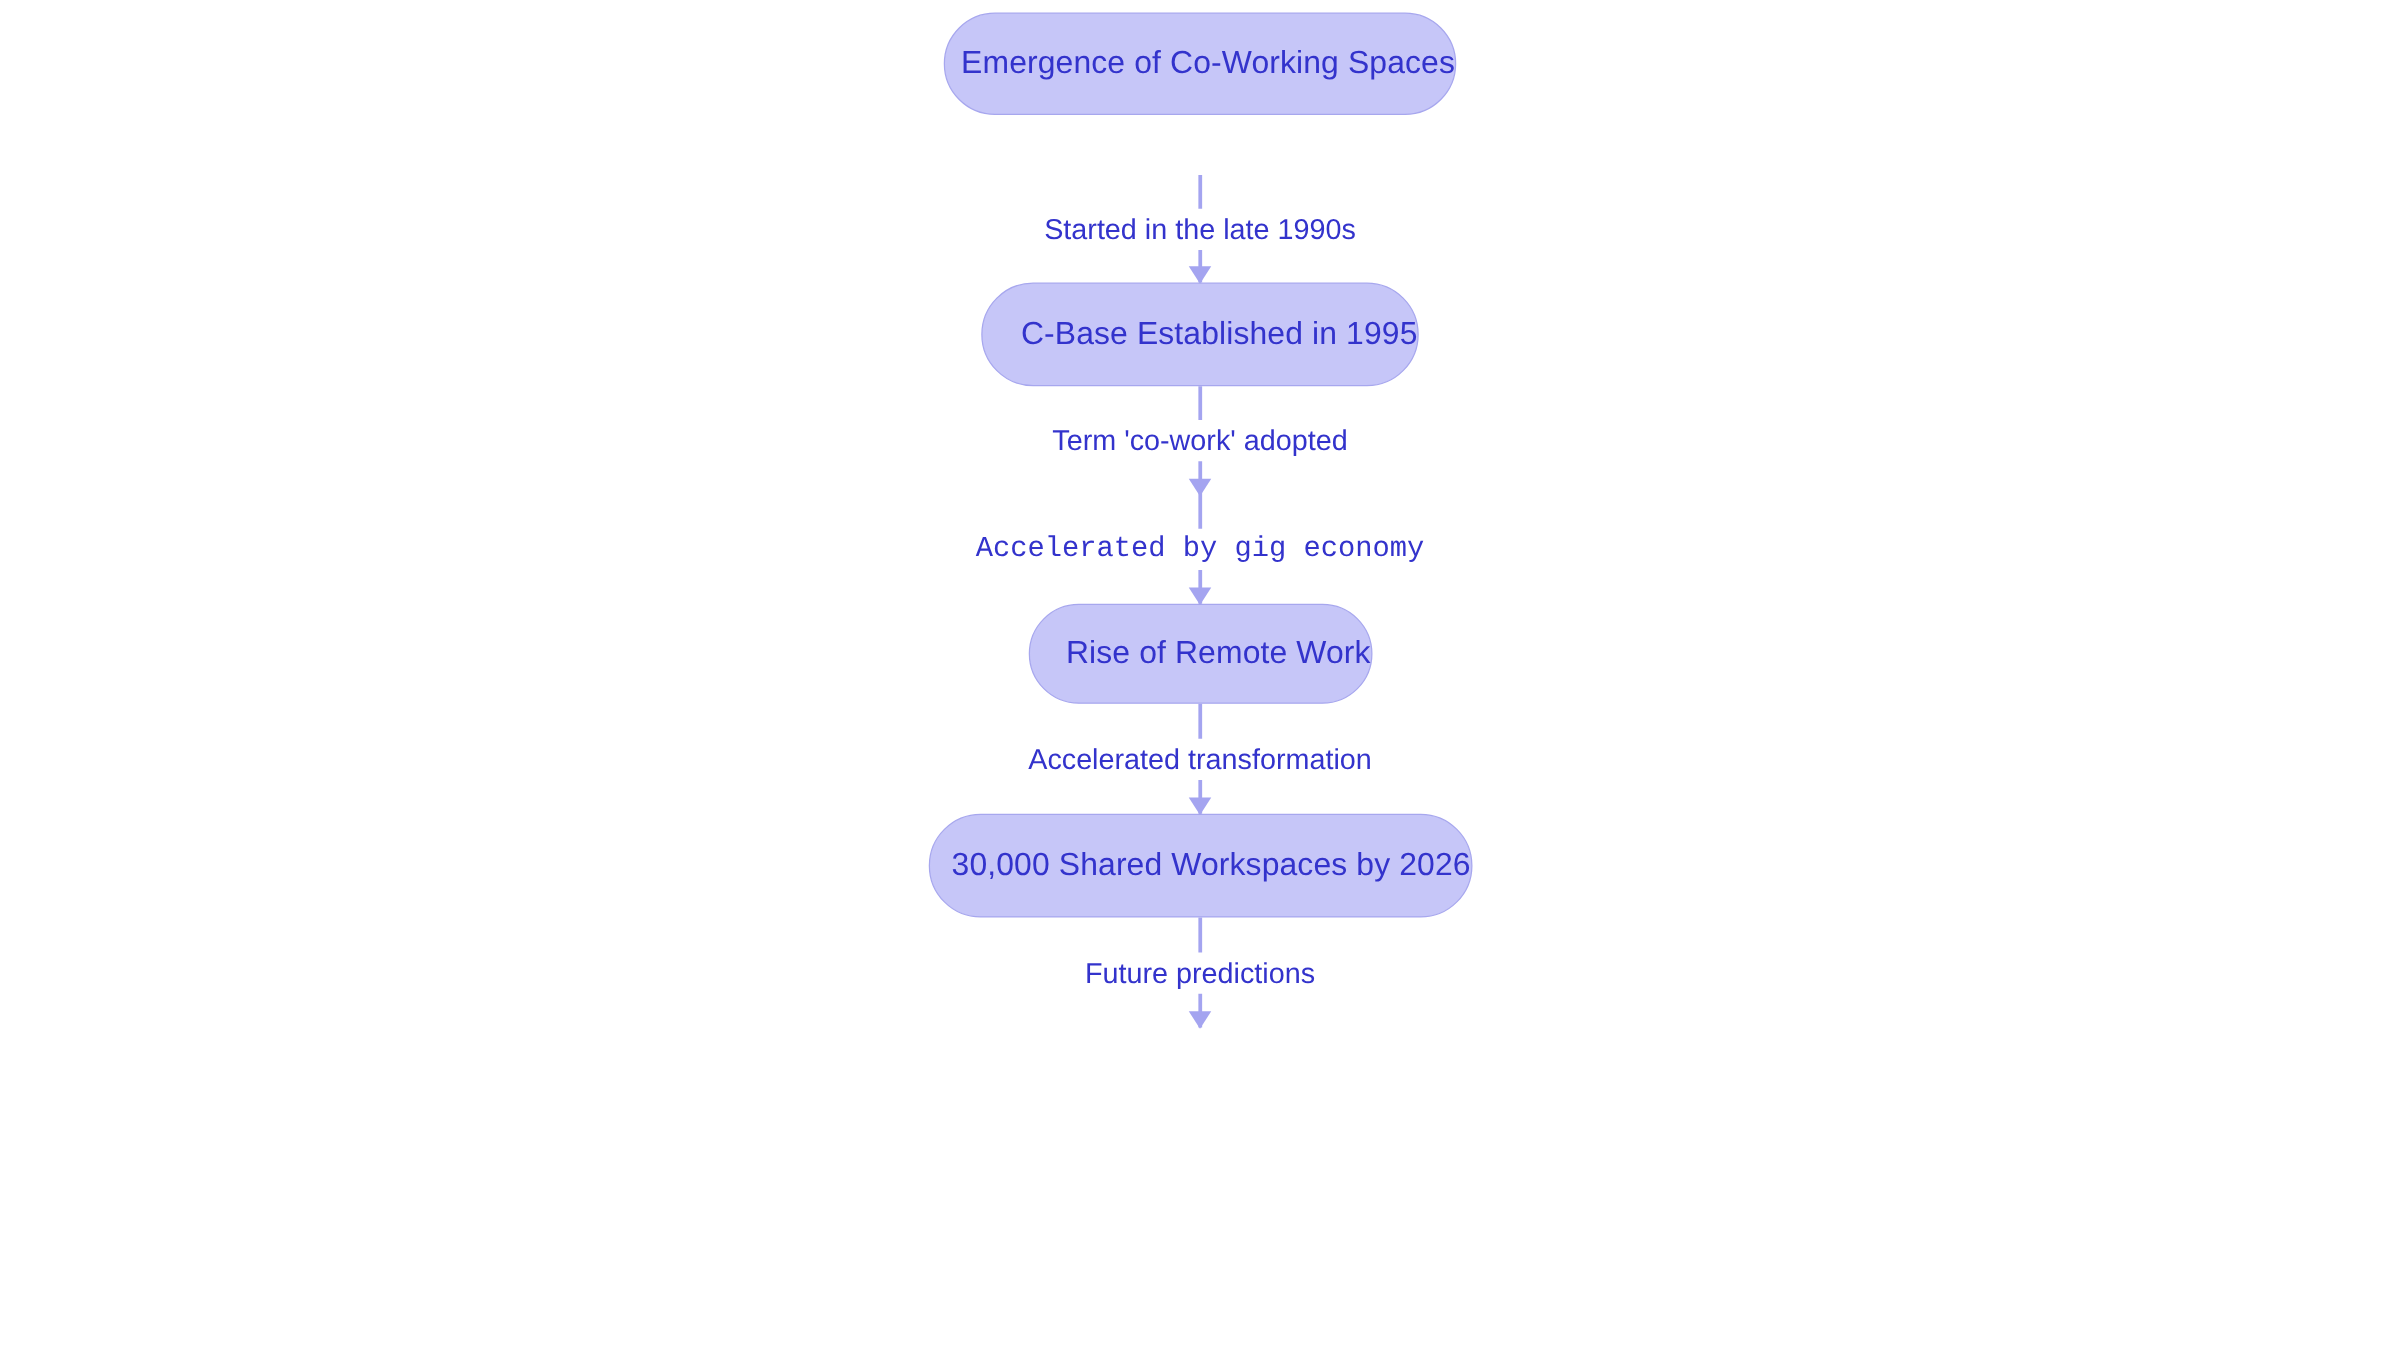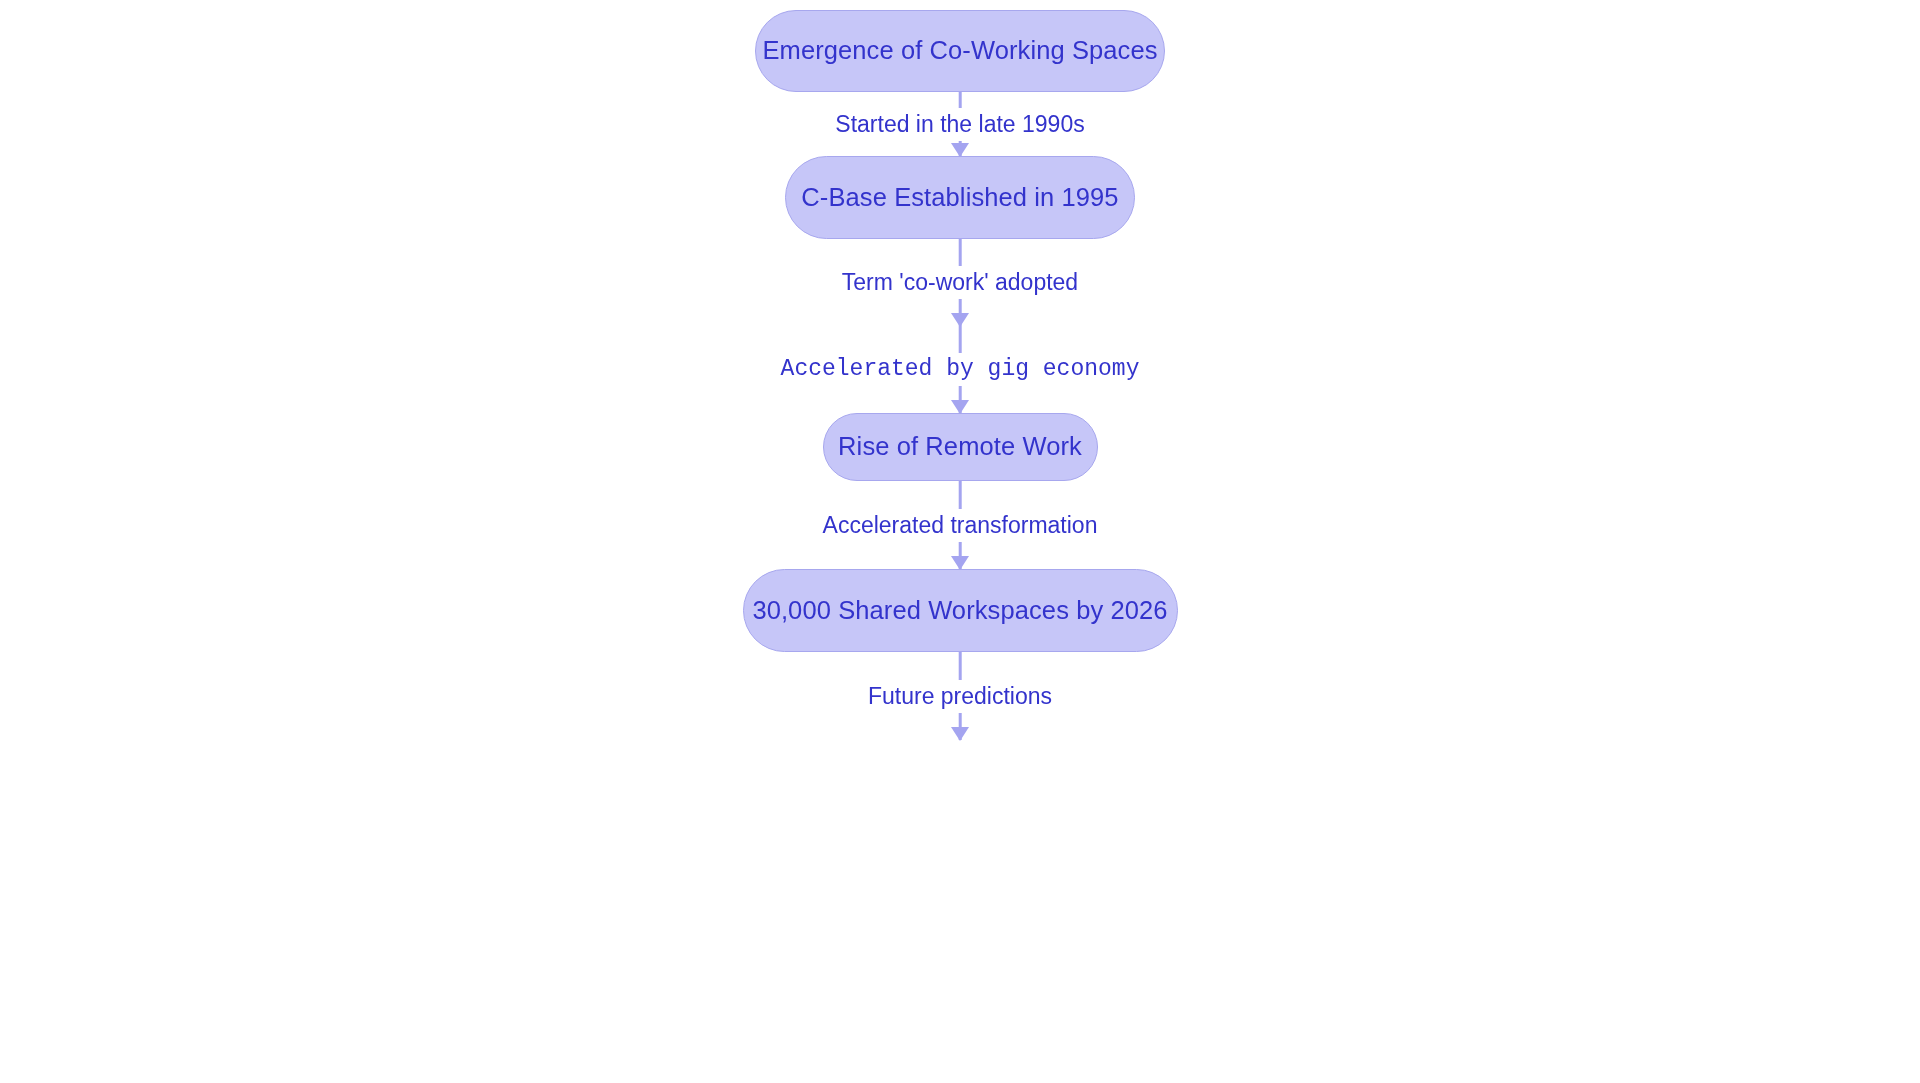--- a/index.html
+++ b/index.html
@@ -31,21 +31,21 @@
     display: flex;
     flex-direction: column;
     align-items: center;
   }
 
   
   .node {
     box-sizing: border-box;
     display: flex;
     align-items: center;
-    justify-content: center;
+    justify-content: flex-end;
     background: #c6c6f8;
     border: 1.4px solid #a7a7ee;
     border-radius: 999px;
     color: #3333cc;
     white-space: nowrap;
     letter-spacing: 0.1px;
   }
   .node-label {
     display: block;
     line-height: 1;
@@ -53,21 +53,21 @@
 
   .node-1 { width: 410px; height: 82px; margin-top: 10px; }
   .node-1 .node-label { font-size: 25.5px; }
 
   .node-2 { width: 350px; height: 83px; }
   .node-2 .node-label { font-size: 25.5px; }
 
   .node-3 { width: 325px; height: 82px; }
   .node-3 .node-label { font-size: 25.5px; }
 
-  .node-4 { width: 275px; height: 68px; }
+  .node-4 { width: 275px; height: 80px; }
   .node-4 .node-label { font-size: 25.5px; }
 
   .node-5 { width: 435px; height: 83px; }
   .node-5 .node-label { font-size: 25.5px; }
 
   .node-6 { width: 375px; height: 83px; }
   .node-6 .node-label { font-size: 25.5px; }
 
   
   .edge {
@@ -102,21 +102,21 @@
     position: relative;
     z-index: 2;
     background: #ffffff;
     color: #3333cc;
     font-size: 23px;
     line-height: 1;
     padding: 5px 7px;
     white-space: nowrap;
   }
 
-  .edge-1 { height: 64px; }
+  .edge-1 { height: 86px; margin-top: 48px; }
   .edge-2 { height: 87px; }
   .edge-3 { height: 87px; font-family: Liberation Mono, monospace; }
   .edge-4 { height: 88px; }
   .edge-5 { height: 88px; }
 </style>
 </head>
 <body>
 
 <div id="flow-canvas">
   <div class="flow-column">

